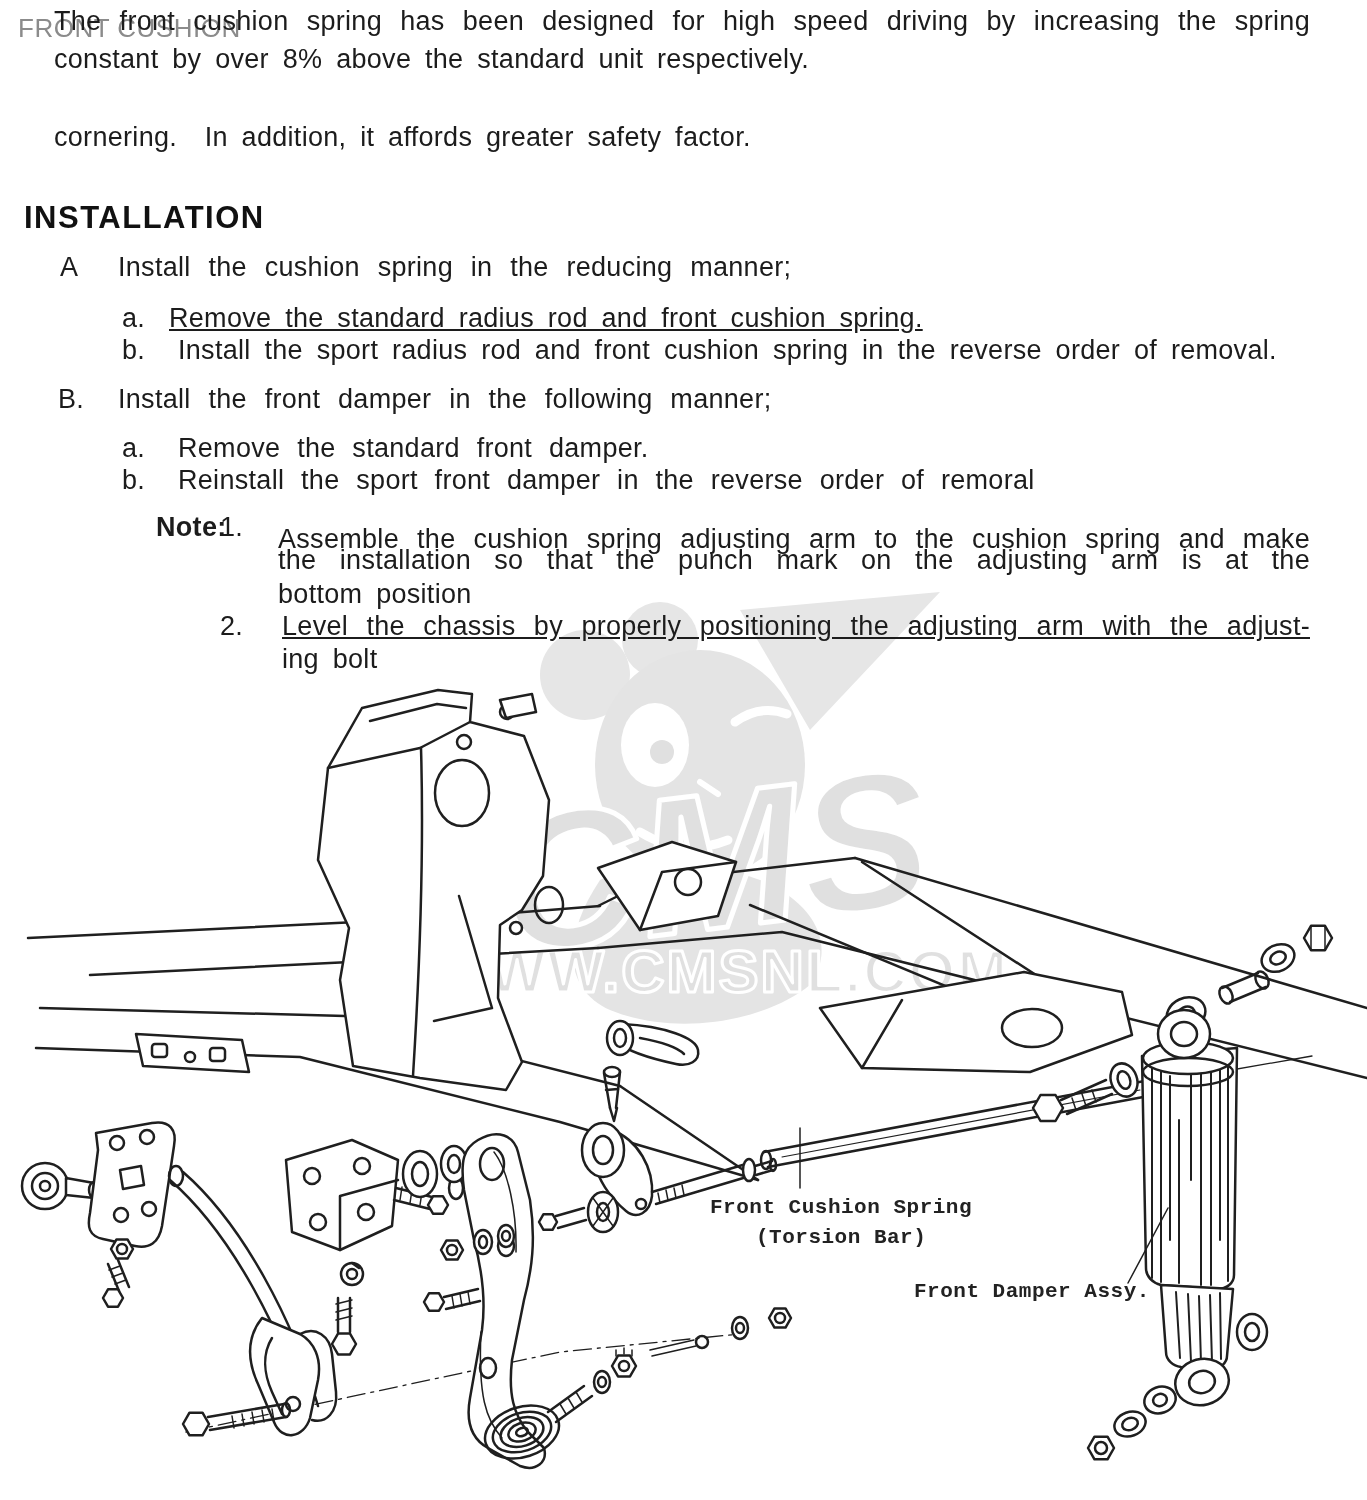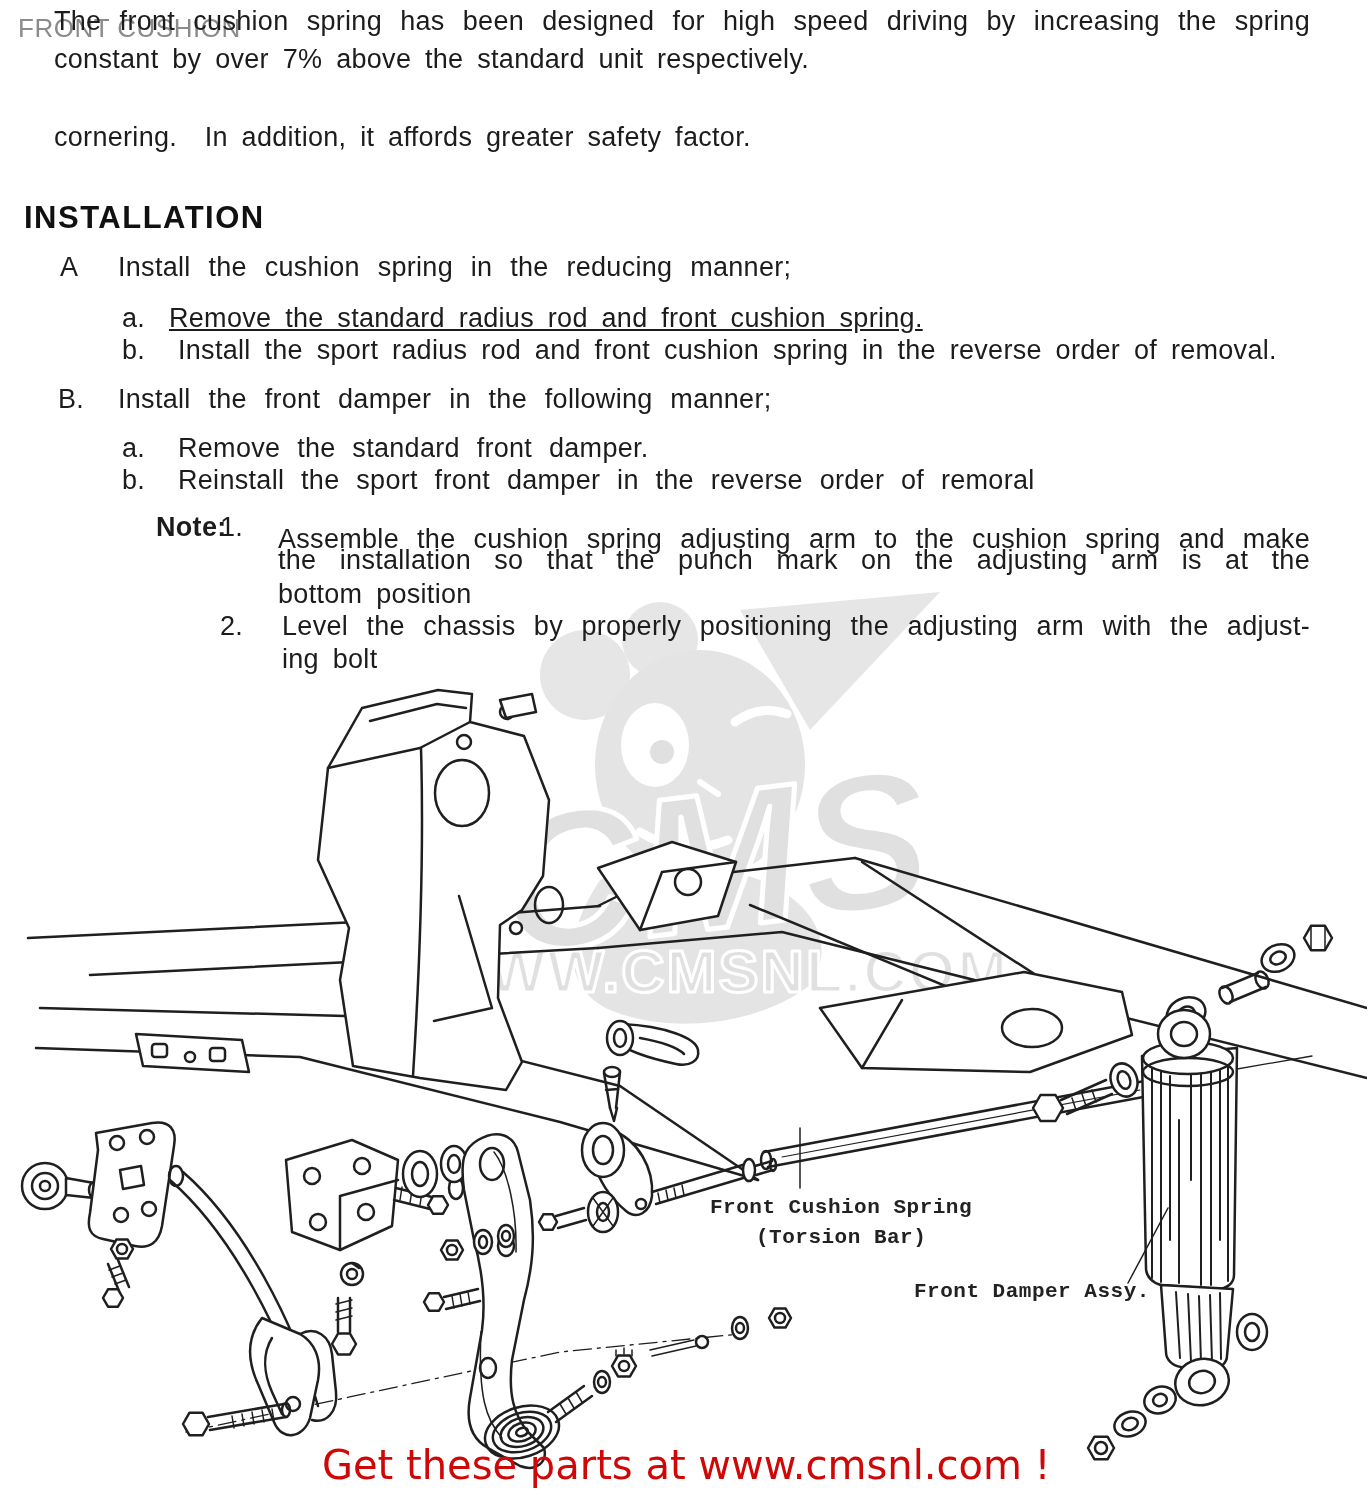--- a/index.html
+++ b/index.html
@@ -252,21 +252,21 @@
         </g>
     <polygon points="1114,1448 1107.5,1459.3 1094.5,1459.3 1088,1448 1094.5,1436.7 1107.5,1436.7" fill="#fff"></polygon>
     <circle cx="1101" cy="1448" r="6"></circle>
     <path d="M1128,1283 L1168,1208" stroke-width="1.5"></path>
   </g>
 </svg>
 
 <div class="corner-wm">FRONT CUSHION</div>
 
 <div class="txt just" style="left:54px;top:5px;width:1256px;">The front cushion spring has been designed for high speed driving by increasing the spring</div>
-<div class="txt" style="left:54px;top:43px;width:1256px;">constant by over 7% above the standard unit respectively.</div>
+<div class="txt" style="left:54px;top:43px;width:1256px;">constant by over 8% above the standard unit respectively.</div>
 <div class="txt" style="left:54px;top:121px;width:1256px;">cornering.  In addition, it affords greater safety factor.</div>
 
 <div class="heading">INSTALLATION</div>
 
 <div class="txt" style="left:60px;top:251px;">A</div>
 <div class="txt" style="left:118px;top:251px;width:760px;word-spacing:10px;">Install the cushion spring in the reducing manner;</div>
 
 <div class="txt" style="left:122px;top:302px;">a.</div>
 <div class="txt" style="left:169px;top:302px;width:900px;text-decoration:underline;">Remove the standard radius rod and front cushion spring.</div>
 <div class="txt" style="left:122px;top:334px;">b.</div>
@@ -279,22 +279,21 @@
 <div class="txt" style="left:178px;top:432px;width:700px;word-spacing:9px;">Remove the standard front damper.</div>
 <div class="txt" style="left:122px;top:464px;">b.</div>
 <div class="txt" style="left:178px;top:464px;width:950px;word-spacing:9px;">Reinstall the sport front damper in the reverse order of remoral</div>
 
 <div class="txt bold" style="left:108px;top:511px;margin-left:48px;">Note:</div>
 <div class="txt" style="left:220px;top:511px;">1.</div>
 <div class="txt just" style="left:278px;top:511px;width:1032px;margin-top:12px;">Assemble the cushion spring adjusting arm to the cushion spring and make</div>
 <div class="txt just" style="left:278px;top:544px;width:1032px;">the installation so that the punch mark on the adjusting arm is at the</div>
 <div class="txt" style="left:278px;top:578px;">bottom position</div>
 <div class="txt" style="left:220px;top:610px;">2.</div>
-<div class="txt just" style="left:282px;top:610px;width:1028px;">Level the chassis by properly positioning the adjusting arm with the adjust-</div>
+<div class="txt just" style="left:282px;top:610px;width:1028px;text-decoration:underline;">Level the chassis by properly positioning the adjusting arm with the adjust-</div>
 <div class="txt" style="left:282px;top:643px;">ing bolt</div>
 
 <div class="mlabel" style="left:698px;top:1196px;margin-left:12px;">Front Cushion Spring</div>
 <div class="mlabel" style="left:756px;top:1226px;">(Torsion Bar)</div>
 <div class="mlabel" style="left:914px;top:1280px;">Front Damper Assy.</div>
 
-<div class="footer">Get these parts at www.cmsnl.com !</div>
 
 </div>
 
 </body></html>

